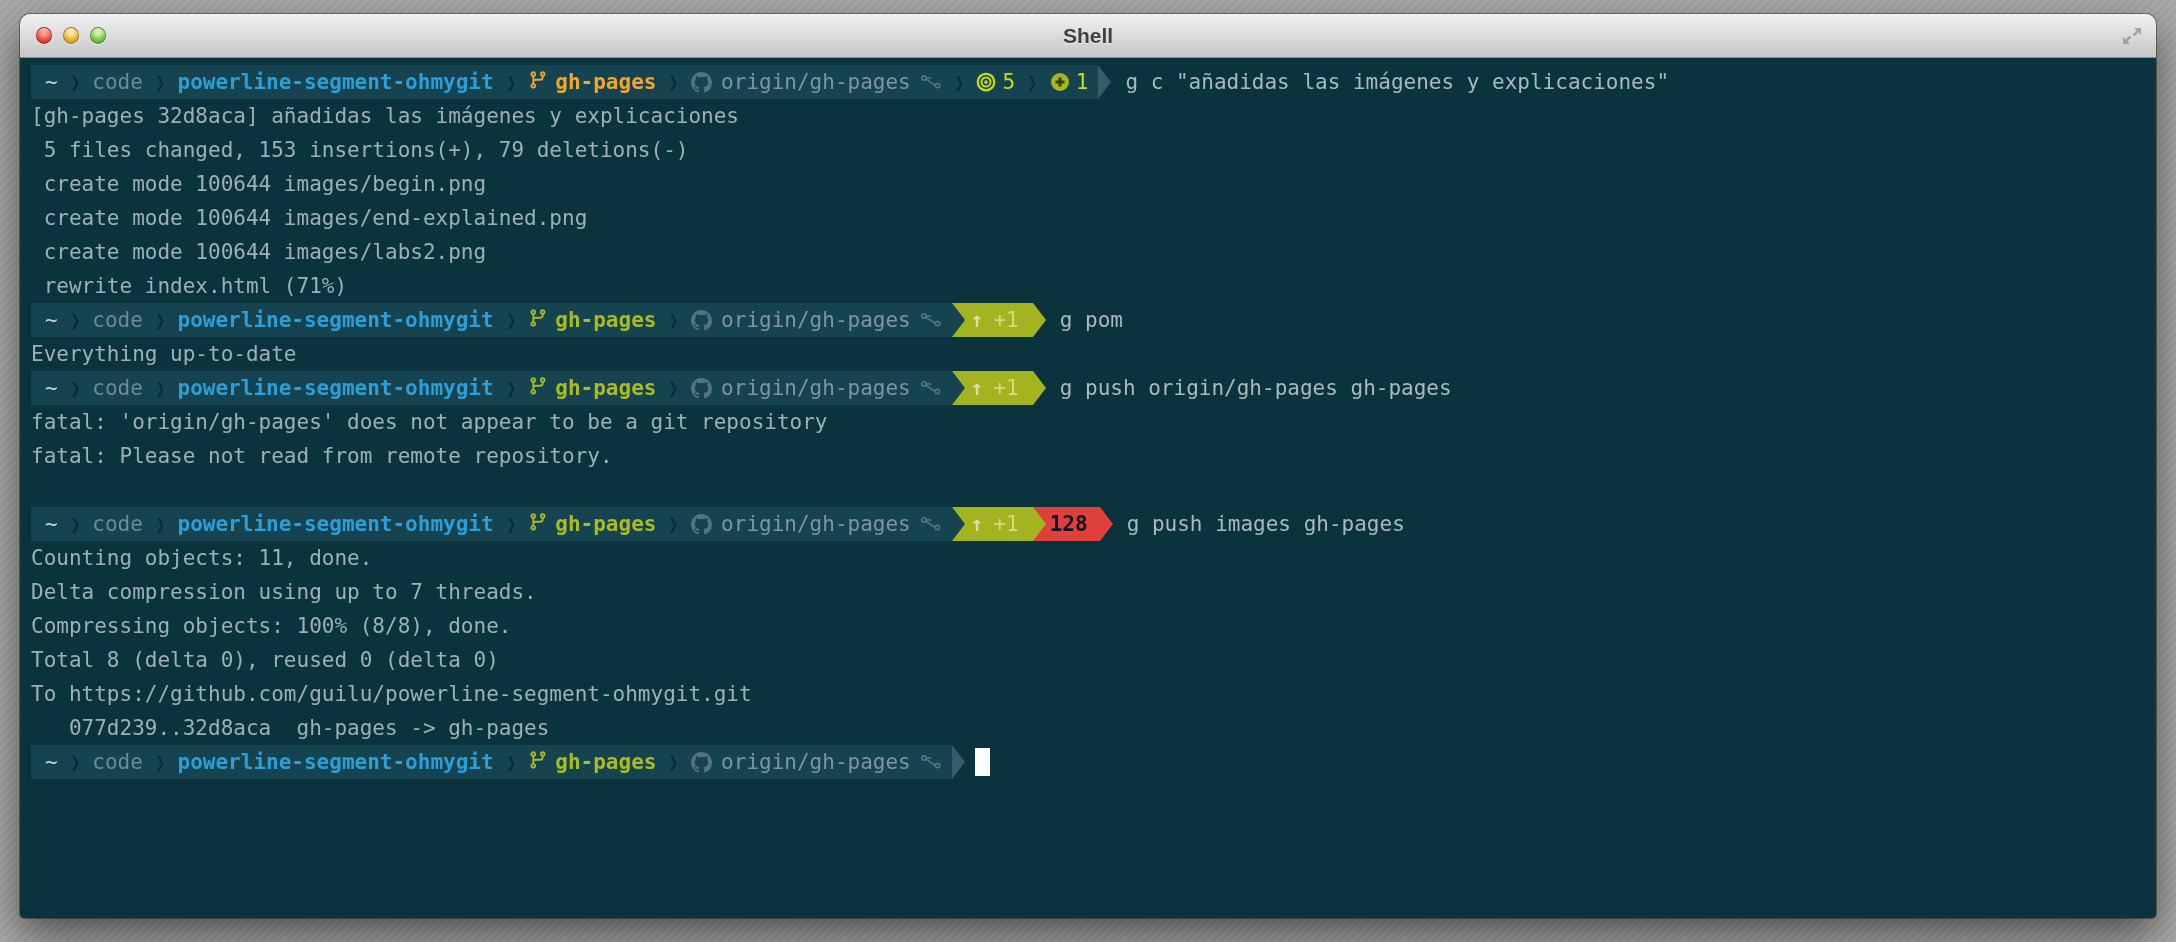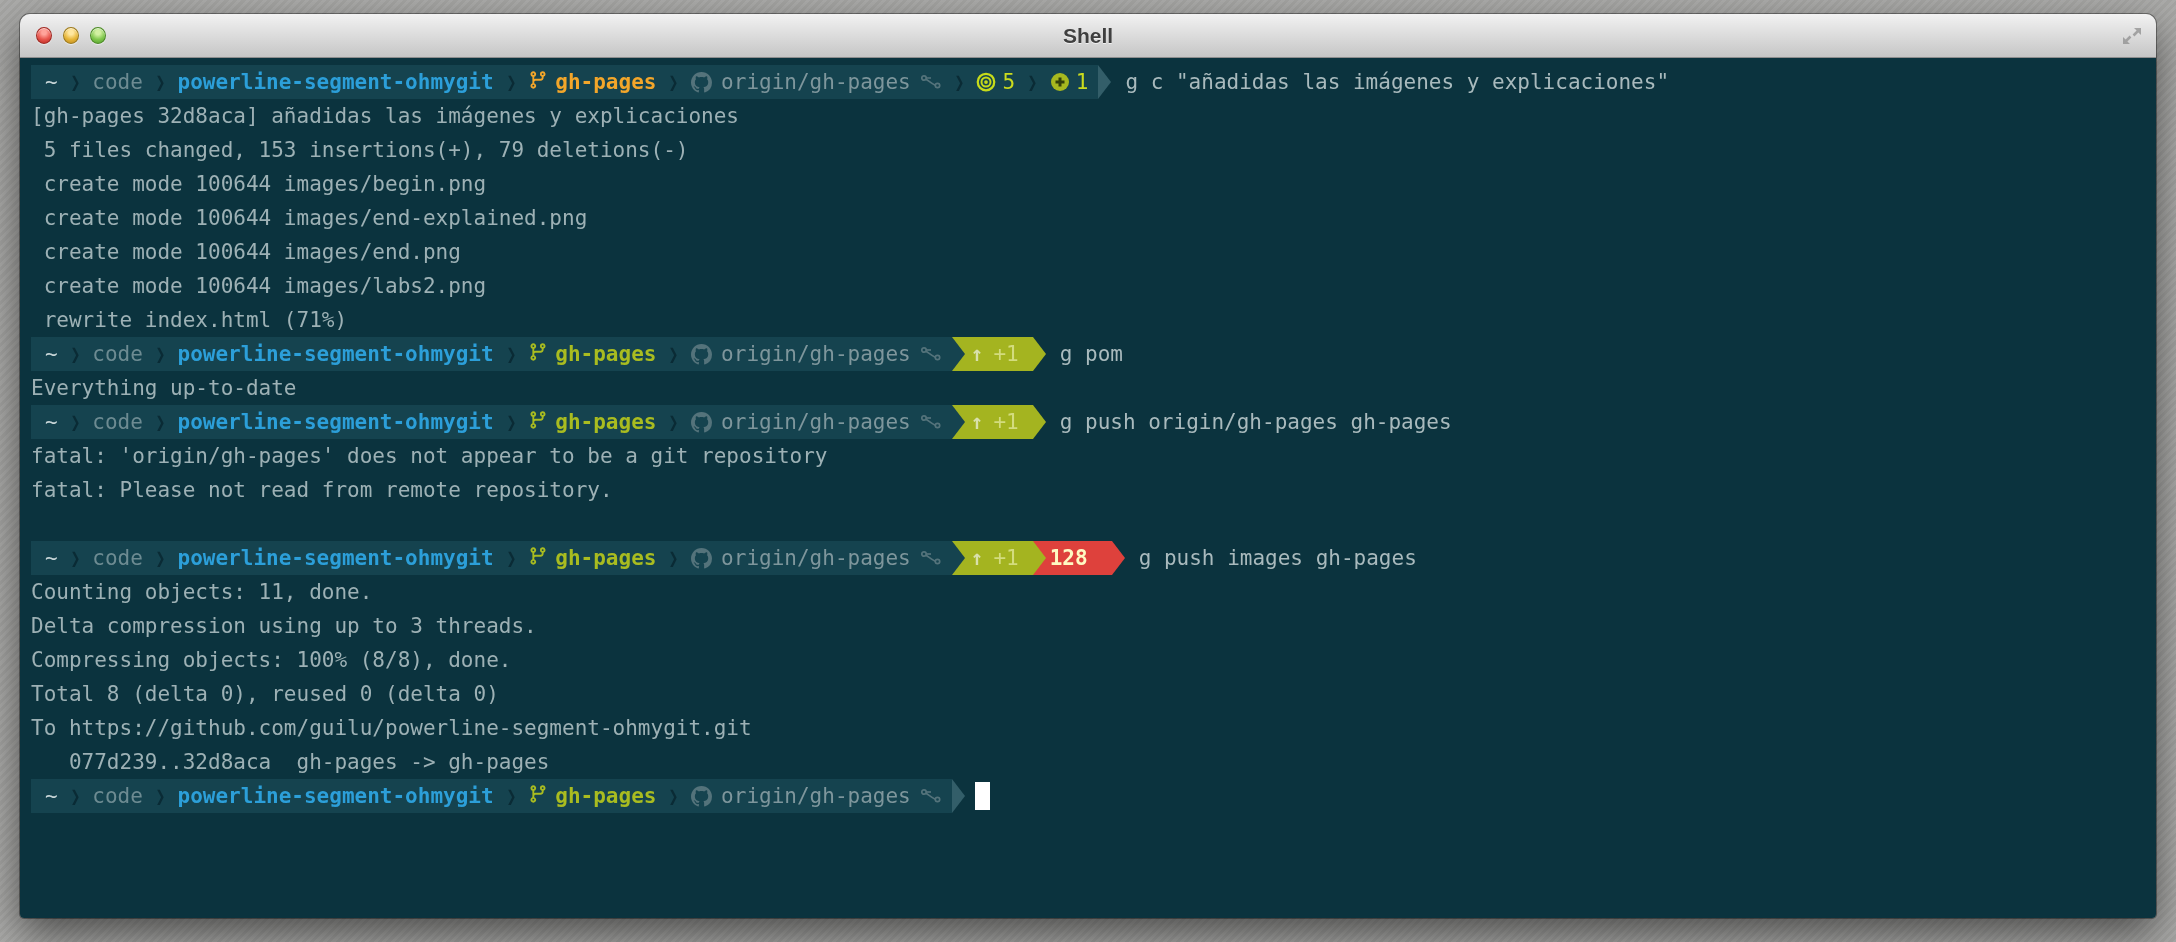--- a/index.html
+++ b/index.html
@@ -90,21 +90,21 @@
   .seg{display:inline-flex;align-items:center;height:34px}
   .seg::before{content:"";width:0;height:0;
     border-top:17px solid transparent;border-bottom:17px solid transparent;
     border-left:13px solid transparent}
   .seg.green{background:var(--green)}
   .seg.green::before{border-left-color:var(--bar)}
   .seg.red{background:var(--red)}
   .seg.red::before{border-left-color:var(--green)}
   .seg .up{color:#d9e0ac;font-weight:bold;margin:0 10px 0 6px}
   .seg .plus1{color:#d3dc7e;margin-right:14px}
-  .seg .exit{color:#fef9c3;font-weight:bold;margin:0 24px 0 4px}
+  .seg .exit{color:#0f172a;font-weight:bold;margin:0 12px 0 4px}
   .arr{width:0;height:0;border-top:17px solid transparent;border-bottom:17px solid transparent}
   .arr.out-green{border-left:13px solid var(--green)}
   .arr.out-red{border-left:13px solid var(--red)}
   .arr.end{border-left:13px solid var(--endarrow)}
   .cmd{color:var(--cmd);margin-left:14px}
   .cursor{width:15px;height:28px;background:#ffffff;margin-left:10px;display:inline-block}
 </style>
 </head>
 <body>
 
@@ -183,21 +183,20 @@
           </span>
         </div>
         <span class="arr end"></span>
         <span class="cmd">g c "añadidas las imágenes y explicaciones"</span>
       </div>
 
       <div class="row out"><span>[gh-pages 32d8aca] añadidas las imágenes y explicaciones</span></div>
       <div class="row out"><span> 5 files changed, 153 insertions(+), 79 deletions(-)</span></div>
       <div class="row out"><span> create mode 100644 images/begin.png</span></div>
       <div class="row out"><span> create mode 100644 images/end-explained.png</span></div>
-      <div class="row out"><span> create mode 100644 images/end.png</span></div>
       <div class="row out"><span> create mode 100644 images/labs2.png</span></div>
       <div class="row out"><span> rewrite index.html (71%)</span></div>
 
       <div class="row">
         <div class="pbar">
           <span class="p-home">~</span>
           <span class="chev">❯</span>
           <span class="p-dir1">code</span>
           <span class="chev">❯</span>
           <span class="p-dir2">powerline-segment-ohmygit</span>
@@ -323,21 +322,21 @@
           <span class="plus1">+1</span>
         </span>
         <span class="seg red">
           <span class="exit">128</span>
         </span>
         <span class="arr out-red"></span>
         <span class="cmd">g push images gh-pages</span>
       </div>
 
       <div class="row out"><span>Counting objects: 11, done.</span></div>
-      <div class="row out"><span>Delta compression using up to 3 threads.</span></div>
+      <div class="row out"><span>Delta compression using up to 7 threads.</span></div>
       <div class="row out"><span>Compressing objects: 100% (8/8), done.</span></div>
       <div class="row out"><span>Total 8 (delta 0), reused 0 (delta 0)</span></div>
       <div class="row out"><span>To https://github.com/guilu/powerline-segment-ohmygit.git</span></div>
       <div class="row out"><span>   077d239..32d8aca  gh-pages -&gt; gh-pages</span></div>
 
       <div class="row">
         <div class="pbar">
           <span class="p-home">~</span>
           <span class="chev">❯</span>
           <span class="p-dir1">code</span>

